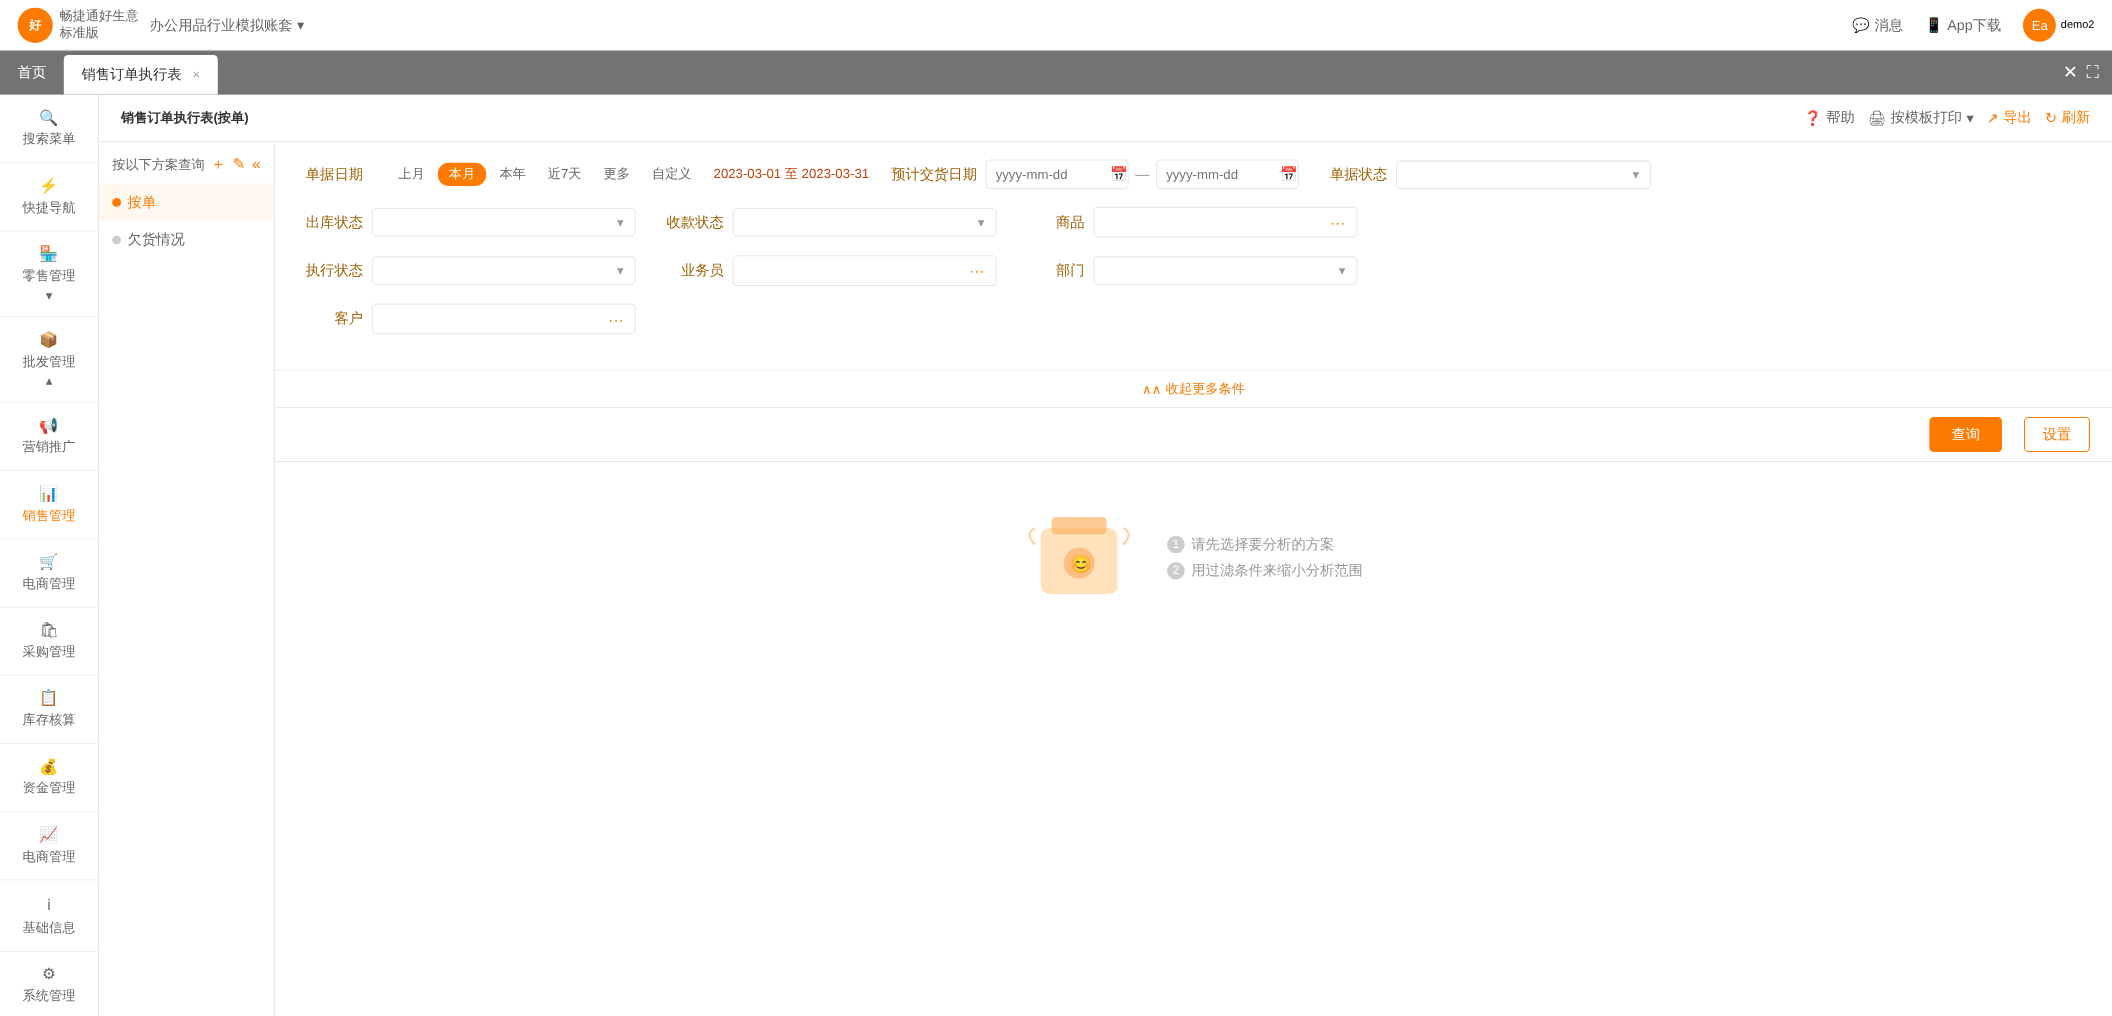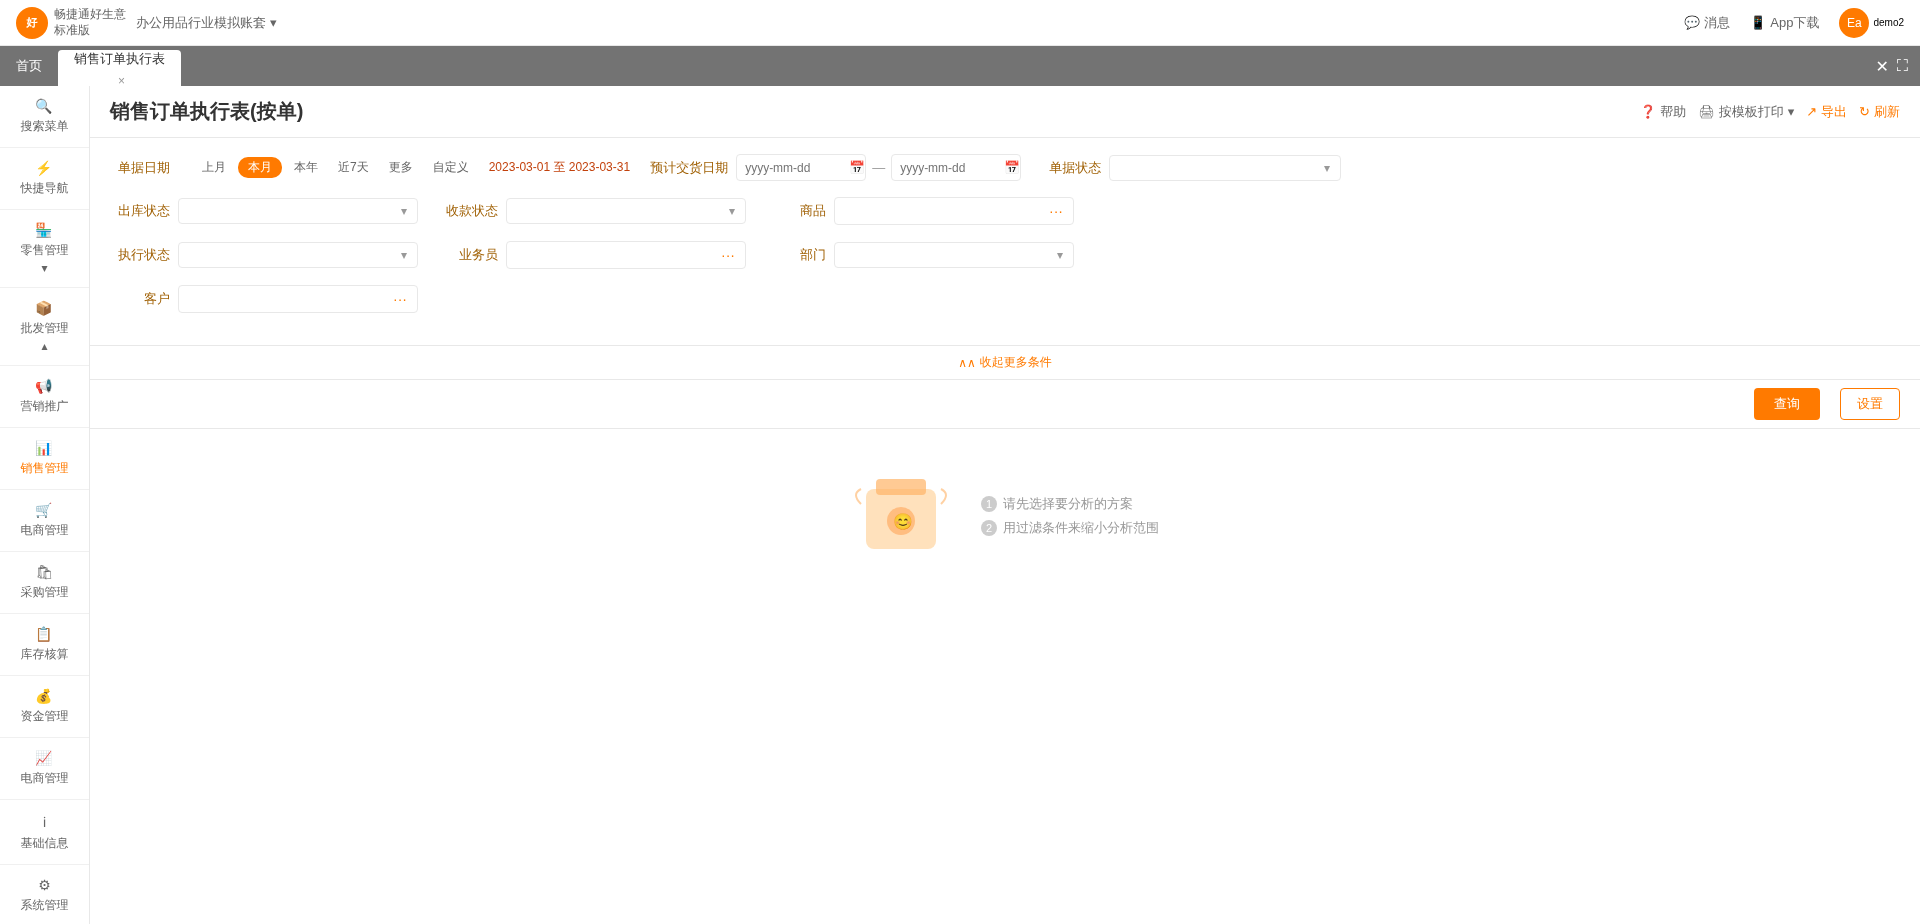--- a/index.html
+++ b/index.html
@@ -24,21 +24,21 @@
     
     .tab-bar {
       background: #737373; height: 40px; display: flex; align-items: center;
       padding: 0 0; flex-shrink: 0; position: relative;
     }
     .tab-item {
       height: 40px; display: flex; align-items: center; padding: 0 16px;
       color: #fff; font-size: 13px; cursor: pointer; gap: 6px;
     }
     .tab-item.home { background: transparent; }
-    .tab-item.active { background: #fff; color: #333; border-radius: 4px 4px 0 0; margin-top: 4px; height: 36px; flex-direction: column; }
+    .tab-item.active { background: #fff; color: #333; border-radius: 4px 4px 0 0; margin-top: 4px; height: 36px; }
     .tab-close { color: #999; font-size: 12px; cursor: pointer; margin-left: 4px; }
     .tab-bar-right { margin-left: auto; display: flex; align-items: center; gap: 8px; padding-right: 12px; }
     .tab-bar-icon { color: #fff; cursor: pointer; font-size: 16px; }
 
     
     .main-area { display: flex; flex: 1; overflow: hidden; }
 
     
     .sidebar {
       width: 90px; background: #fff; border-right: 1px solid #e8e8e8;
@@ -54,21 +54,21 @@
 
     
     .content { flex: 1; display: flex; flex-direction: column; overflow: hidden; background: #f5f5f5; }
 
     
     .page-header {
       background: #fff; padding: 12px 20px 0 20px;
       display: flex; align-items: center; justify-content: space-between;
       border-bottom: 1px solid #e8e8e8; flex-shrink: 0;
     }
-    .page-title { font-size: 20px; font-weight: bold; color: #333; padding-bottom: 12px; }
+    .page-title { font-size: 12px; font-weight: bold; color: #333; padding-bottom: 12px; }
     .page-actions { display: flex; align-items: center; gap: 12px; padding-bottom: 12px; }
     .page-action-btn {
       display: flex; align-items: center; gap: 4px; color: #666; font-size: 13px;
       cursor: pointer; background: none; border: none; padding: 0;
     }
     .page-action-btn.refresh { color: #ff7a00; }
     .page-action-btn.export { color: #ff7a00; }
 
     
     .filter-area { display: flex; flex: 1; overflow: hidden; }
@@ -286,20 +286,38 @@
         </button>
         <button class="page-action-btn refresh">
           <span>↻</span>
           <span>刷新</span>
         </button>
       </div>
     </div>
 
     <div class="filter-area">
 
+      <div class="scheme-panel">
+        <div class="scheme-panel-header">
+          <span style="font-size:12px; color:#666;">按以下方案查询</span>
+          <div class="scheme-panel-header-icons">
+            <span class="scheme-icon">＋</span>
+            <span class="scheme-icon">✎</span>
+            <span class="scheme-icon">«</span>
+          </div>
+        </div>
+        <div class="scheme-item active">
+          <span class="dot"></span>
+          <span>按单</span>
+        </div>
+        <div class="scheme-item">
+          <span class="dot-gray"></span>
+          <span>欠货情况</span>
+        </div>
+      </div>
 
       <div class="right-panel">
 
         <div class="filter-form-wrap">
           <div class="filter-form">
 
             <div class="filter-row">
               <div class="filter-item">
                 <span class="filter-label">单据日期</span>
                 <div class="date-tabs">

